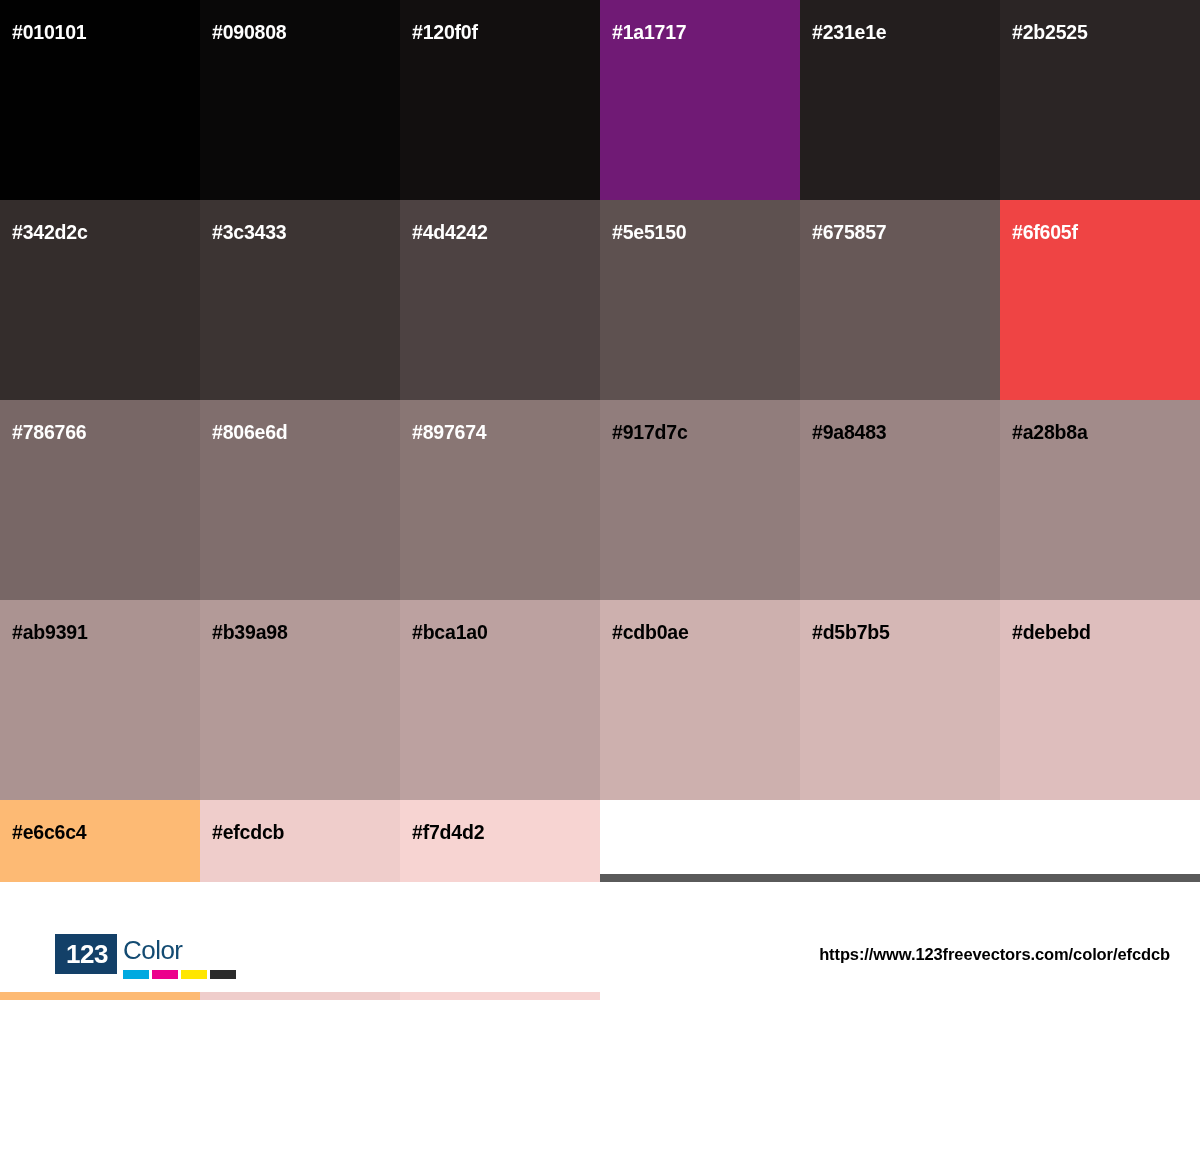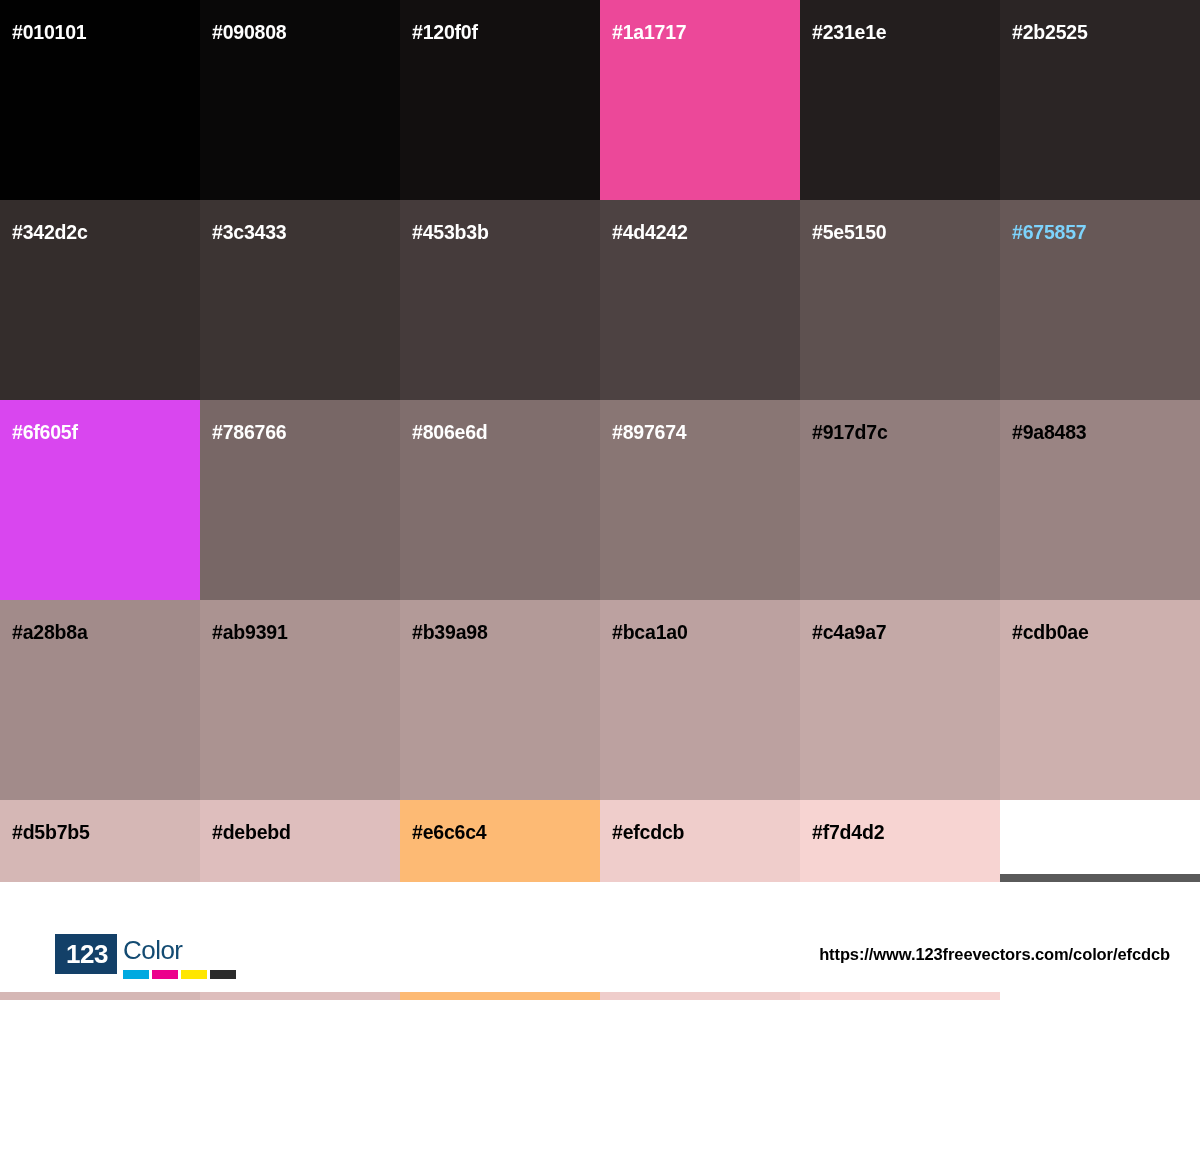--- a/index.html
+++ b/index.html
@@ -136,48 +136,45 @@
 <div id="palette-grid">
     <div class="swatch" style="background: rgb(1, 1, 1);">
       <span class="swatch-label" style="color: rgb(255, 255, 255);">#010101</span>
     </div>
     <div class="swatch" style="background: rgb(9, 8, 8);">
       <span class="swatch-label" style="color: rgb(255, 255, 255);">#090808</span>
     </div>
     <div class="swatch" style="background: rgb(18, 15, 15);">
       <span class="swatch-label" style="color: rgb(255, 255, 255);">#120f0f</span>
     </div>
-    <div class="swatch" style="background: #ec4899;">
+    <div class="swatch" style="background: #701a75;">
       <span class="swatch-label" style="color: rgb(255, 255, 255);">#1a1717</span>
     </div>
     <div class="swatch" style="background: rgb(35, 30, 30);">
       <span class="swatch-label" style="color: rgb(255, 255, 255);">#231e1e</span>
     </div>
     <div class="swatch" style="background: rgb(43, 37, 37);">
       <span class="swatch-label" style="color: rgb(255, 255, 255);">#2b2525</span>
     </div>
     <div class="swatch" style="background: rgb(52, 45, 44);">
       <span class="swatch-label" style="color: rgb(255, 255, 255);">#342d2c</span>
     </div>
     <div class="swatch" style="background: rgb(60, 52, 51);">
       <span class="swatch-label" style="color: rgb(255, 255, 255);">#3c3433</span>
     </div>
-    <div class="swatch" style="background: rgb(69, 59, 59);">
-      <span class="swatch-label" style="color: rgb(255, 255, 255);">#453b3b</span>
-    </div>
     <div class="swatch" style="background: rgb(77, 66, 66);">
       <span class="swatch-label" style="color: rgb(255, 255, 255);">#4d4242</span>
     </div>
     <div class="swatch" style="background: rgb(94, 81, 80);">
       <span class="swatch-label" style="color: rgb(255, 255, 255);">#5e5150</span>
     </div>
     <div class="swatch" style="background: rgb(103, 88, 87);">
-      <span class="swatch-label" style="color: #7dd3fc; text-align: center;">#675857</span>
-    </div>
-    <div class="swatch" style="background: #d946ef;">
+      <span class="swatch-label" style="color: #ffffff; text-align: center;">#675857</span>
+    </div>
+    <div class="swatch" style="background: #ef4444;">
       <span class="swatch-label" style="color: rgb(255, 255, 255);">#6f605f</span>
     </div>
     <div class="swatch" style="background: rgb(120, 103, 102);">
       <span class="swatch-label" style="color: rgb(255, 255, 255);">#786766</span>
     </div>
     <div class="swatch" style="background: rgb(128, 110, 109);">
       <span class="swatch-label" style="color: rgb(255, 255, 255);">#806e6d</span>
     </div>
     <div class="swatch" style="background: rgb(137, 118, 116);">
       <span class="swatch-label" style="color: rgb(255, 255, 255);">#897674</span>
@@ -192,23 +189,20 @@
       <span class="swatch-label" style="color: rgb(0, 0, 0);">#a28b8a</span>
     </div>
     <div class="swatch" style="background: rgb(171, 147, 145);">
       <span class="swatch-label" style="color: rgb(0, 0, 0);">#ab9391</span>
     </div>
     <div class="swatch" style="background: rgb(179, 154, 152);">
       <span class="swatch-label" style="color: rgb(0, 0, 0);">#b39a98</span>
     </div>
     <div class="swatch" style="background: rgb(188, 161, 160);">
       <span class="swatch-label" style="color: rgb(0, 0, 0);">#bca1a0</span>
-    </div>
-    <div class="swatch" style="background: rgb(196, 169, 167);">
-      <span class="swatch-label" style="color: rgb(0, 0, 0);">#c4a9a7</span>
     </div>
     <div class="swatch" style="background: rgb(205, 176, 174);">
       <span class="swatch-label" style="color: rgb(0, 0, 0);">#cdb0ae</span>
     </div>
     <div class="swatch" style="background: rgb(213, 183, 181);">
       <span class="swatch-label" style="color: rgb(0, 0, 0);">#d5b7b5</span>
     </div>
     <div class="swatch" style="background: rgb(222, 190, 189);">
       <span class="swatch-label" style="color: rgb(0, 0, 0);">#debebd</span>
     </div>

